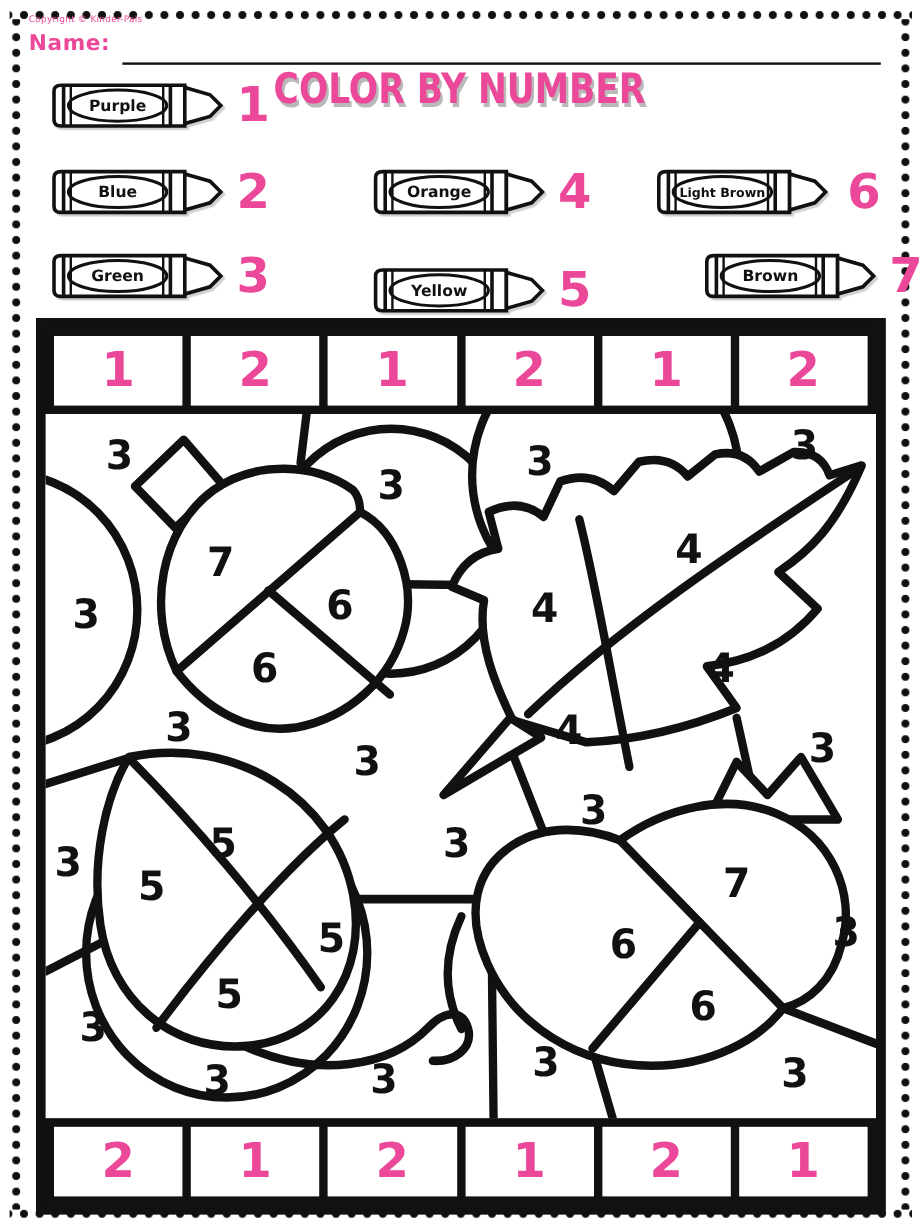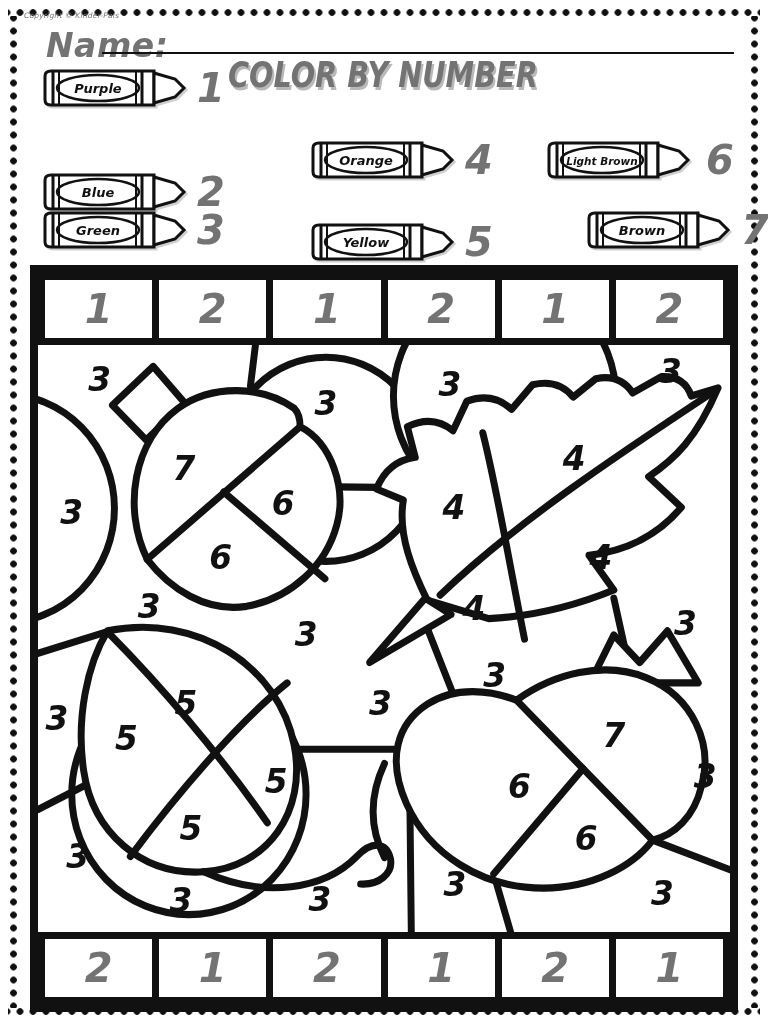--- a/index.html
+++ b/index.html
@@ -1,33 +1,33 @@
 <!DOCTYPE html>
 <html><head>
 <meta charset="utf-8">
 <style>
   html,body{margin:0;padding:0;background:#fff;}
   .page{position:relative;width:768px;height:1024px;background:#fff;overflow:hidden;
-        font-family:"DejaVu Sans","Liberation Sans",sans-serif;color:#737373;font-style:italic;}
+        font-family:"DejaVu Sans","Liberation Sans",sans-serif;color:#ec4899;}
   
   .dot-edge{position:absolute;background-image:radial-gradient(circle,#101010 3px,transparent 3.7px);
             background-size:13px 13px;background-position:center;}
   .dot-top{left:8px;right:8px;top:6px;height:13px;}
   .dot-bottom{left:8px;right:8px;bottom:6px;height:13px;}
   .dot-left{top:16px;bottom:16px;left:7px;width:13px;}
   .dot-right{top:16px;bottom:16px;right:7px;width:13px;}
   .copyright{position:absolute;left:24px;top:11px;font-size:7.5px;letter-spacing:.2px;}
-  .name-row{position:absolute;left:46px;top:26px;font-size:33px;font-weight:bold;letter-spacing:.5px;}
+  .name-row{position:absolute;left:24px;top:26px;font-size:18px;font-weight:bold;letter-spacing:.5px;}
   .name-line{position:absolute;left:102px;right:34px;top:52px;border-bottom:2.5px solid #111;height:0;}
   .title{position:absolute;left:228px;top:55px;font-size:35px;font-weight:bold;letter-spacing:0px;
          transform:scaleX(.82);transform-origin:left center;white-space:nowrap;
          text-shadow:2.5px 3px 0 #b9b9b9;}
   
   .crayon-unit{position:absolute;display:flex;align-items:flex-start;gap:7px;height:48px;}
-  .k0{left:38px;top:64px;} .k1{left:38px;top:136px;margin-top:32px;} .k2{left:38px;top:206px;}
+  .k0{left:38px;top:64px;} .k1{left:38px;top:136px;} .k2{left:38px;top:206px;}
   .k3{left:306px;top:136px;} .k4{left:306px;top:218px;}
   .k5{left:542px;top:136px;gap:12px;} .k6{left:582px;top:206px;}
   .crayon{filter:drop-shadow(2px 2.5px 0 #cfcfcf);}
   .crayon .ln{stroke:#111;fill:none;}
   .crayon .body{fill:#fff;stroke:#111;stroke-width:3;}
   .crayon text{font-family:"DejaVu Sans","Liberation Sans",sans-serif;font-size:13px;font-weight:bold;
                fill:#111;text-anchor:middle;stroke:none;}
   .crayon text.long{font-size:10.5px;}
   .keynum{font-size:40px;font-weight:bold;line-height:48px;}
   

